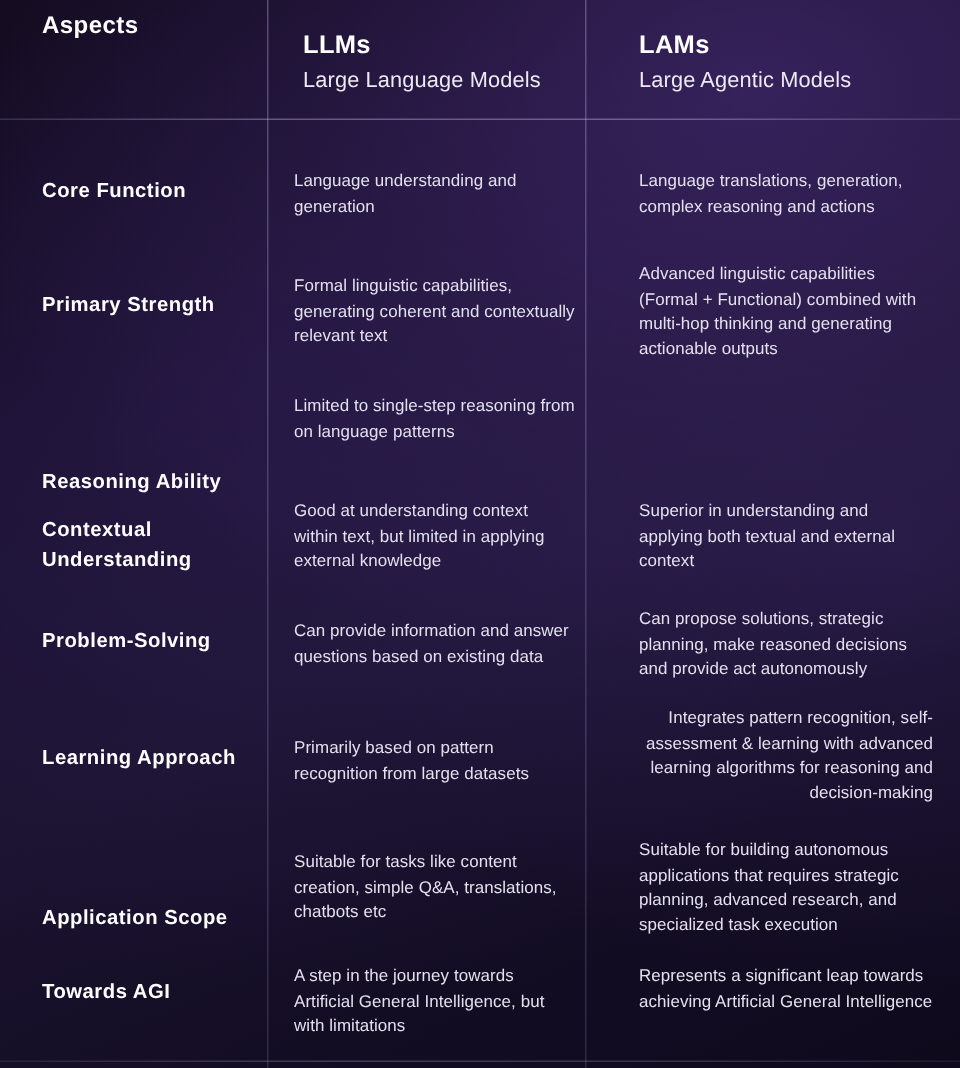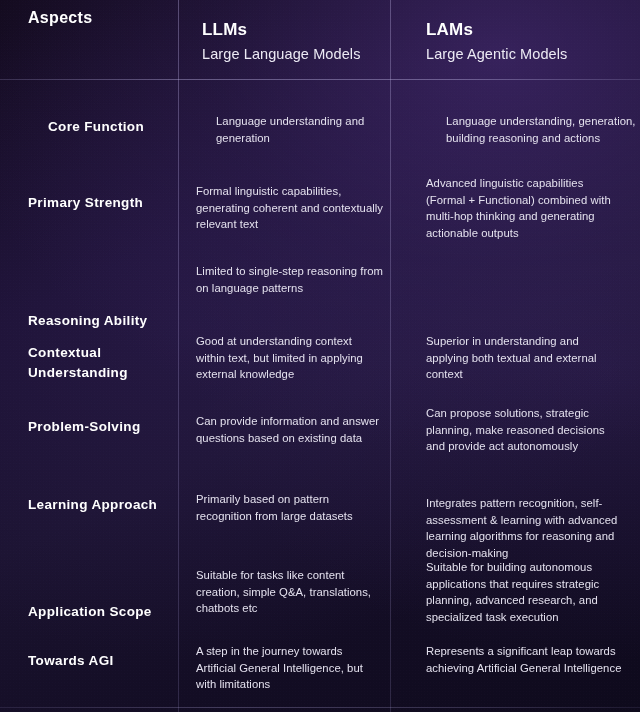--- a/index.html
+++ b/index.html
@@ -182,24 +182,24 @@
     </div>
 
     <div class="hdr-col c3">
       <div class="hdr-abbr">LAMs</div>
       <div class="hdr-full">Large Agentic Models</div>
     </div>
   </div>
 
   <div class="table-body">
 
-    <div class="row" style="top:0px;height:70px;margin-left:20px;">
+    <div class="row" style="top:0px;height:70px;">
       <div class="cell-aspect" style="top:38px;">Core Function</div>
       <div class="cell-llm" style="top:34px;">Language understanding and generation</div>
-      <div class="cell-lam" style="top:34px;">Language understanding, generation, building reasoning and actions</div>
+      <div class="cell-lam" style="top:34px;">Language translations, generation, complex reasoning and actions</div>
     </div>
 
     <div class="row" style="top:70px;height:78px;">
       <div class="cell-aspect" style="top:44px;">Primary Strength</div>
       <div class="cell-llm" style="top:34px;">Formal linguistic capabilities, generating coherent and contextually relevant text</div>
       <div class="cell-lam" style="top:26px;">Advanced linguistic capabilities (Formal + Functional) combined with multi-hop thinking and generating actionable outputs</div>
     </div>
 
     <div class="row" style="top:148px;height:80px;">
       <div class="cell-aspect" style="top:40px;margin-top:44px;">Reasoning Ability</div>
@@ -214,21 +214,21 @@
 
     <div class="row" style="top:306px;height:76px;">
       <div class="cell-aspect" style="top:32px;">Problem-Solving</div>
       <div class="cell-llm" style="top:28px;">Can provide information and answer questions based on existing data</div>
       <div class="cell-lam" style="top:20px;">Can propose solutions, strategic planning, make reasoned decisions and provide act autonomously</div>
     </div>
 
     <div class="row" style="top:382px;height:80px;">
       <div class="cell-aspect" style="top:34px;">Learning Approach</div>
       <div class="cell-llm" style="top:30px;">Primarily based on pattern recognition from large datasets</div>
-      <div class="cell-lam" style="top:34px;">Integrates pattern recognition, self-assessment &amp; learning with advanced learning algorithms for reasoning and decision-making</div>
+      <div class="cell-lam" style="top:10px;text-align:right;">Integrates pattern recognition, self-assessment &amp; learning with advanced learning algorithms for reasoning and decision-making</div>
     </div>
 
     <div class="row" style="top:462px;height:82px;">
       <div class="cell-aspect" style="top:34px;margin-top:27px;">Application Scope</div>
       <div class="cell-llm" style="top:26px;">Suitable for tasks like content creation, simple Q&amp;A, translations, chatbots etc</div>
       <div class="cell-lam" style="top:18px;">Suitable for building autonomous applications that requires strategic planning, advanced research, and specialized task execution</div>
     </div>
 
     <div class="row" style="top:544px;height:84px;">
       <div class="cell-aspect" style="top:28px;">Towards AGI</div>

